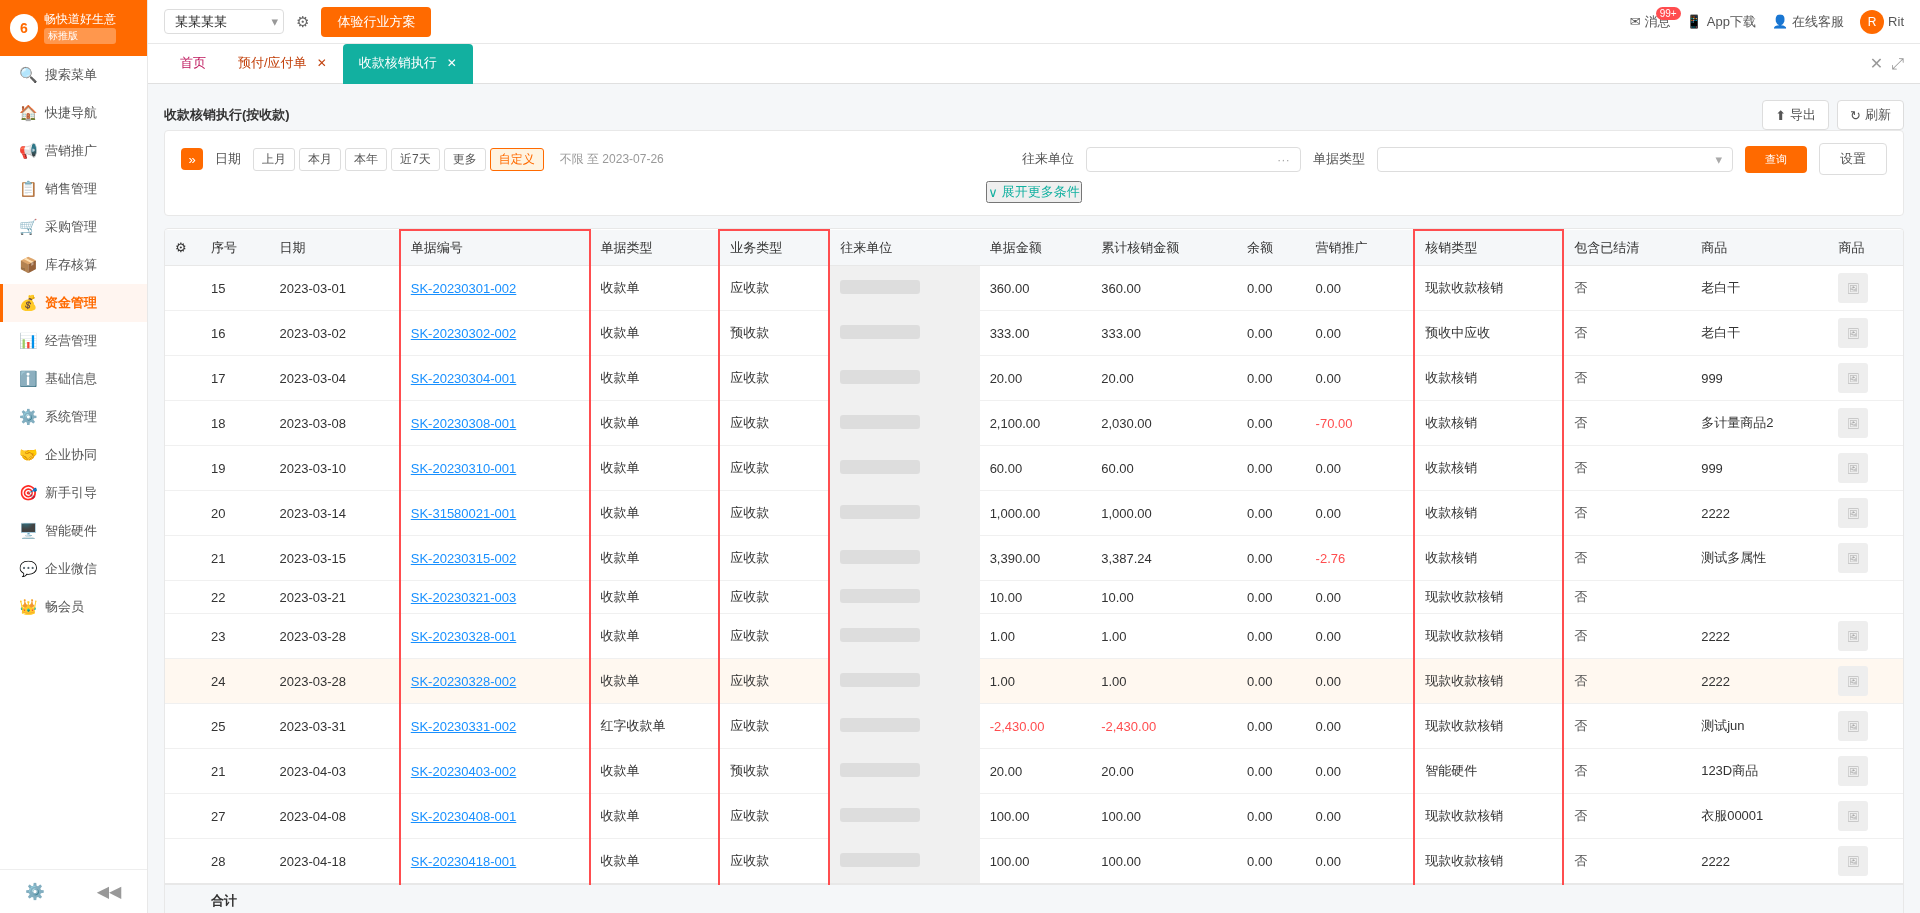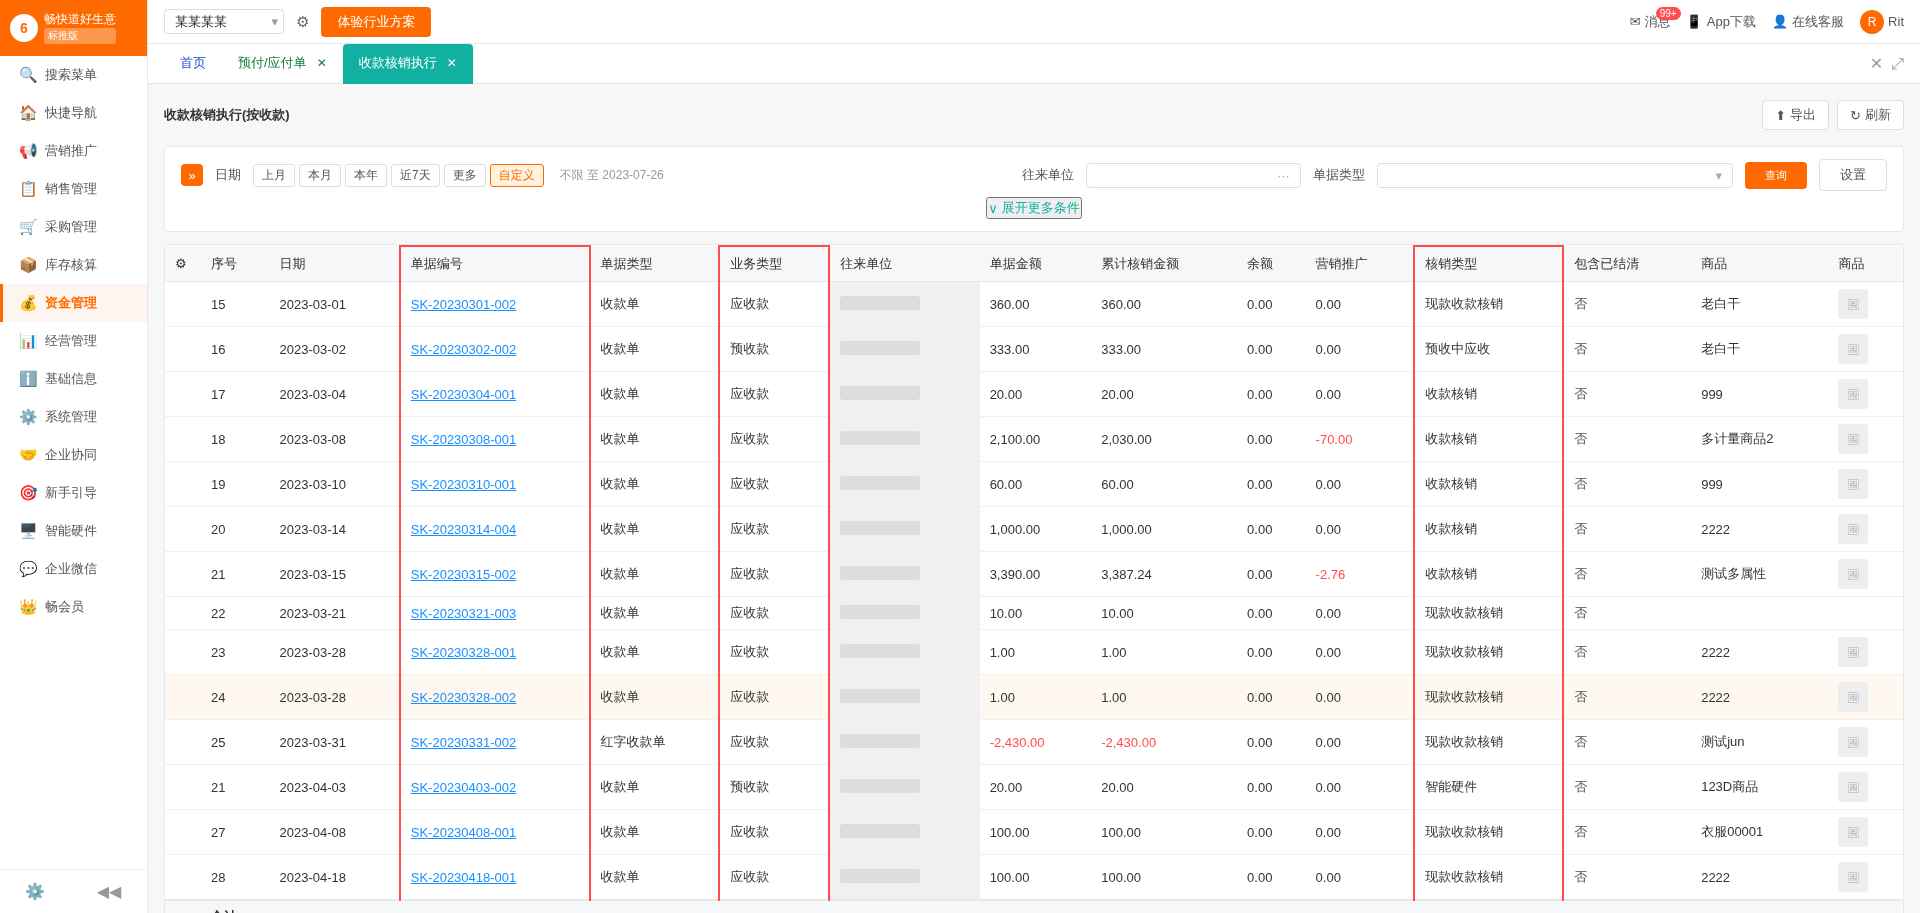--- a/index.html
+++ b/index.html
@@ -29,32 +29,32 @@
     .topbar-select-wrap::after { content: '▾'; position: absolute; right: 6px; color: #999; pointer-events: none; }
     .topbar-gear { font-size: 16px; color: #666; cursor: pointer; padding: 4px; }
     .topbar-btn-orange { background: #ff6a00; color: #fff; border: none; border-radius: 4px; padding: 6px 16px; cursor: pointer; font-size: 13px; }
     .topbar-right { display: flex; align-items: center; gap: 16px; color: #555; }
     .topbar-msg { position: relative; cursor: pointer; }
     .topbar-badge { position: absolute; top: -6px; right: -10px; background: #ff4d4f; color: #fff; border-radius: 10px; font-size: 10px; padding: 1px 4px; min-width: 16px; text-align: center; }
     .topbar-link { cursor: pointer; color: #555; display: flex; align-items: center; gap: 4px; }
 
     
     .tabs { display: flex; align-items: center; background: #fff; border-bottom: 1px solid #e0e0e0; padding: 0 16px; height: 40px; gap: 0; }
-    .tab { padding: 0 16px; height: 40px; display: flex; align-items: center; cursor: pointer; color: #15803d; border-bottom: 2px solid transparent; white-space: nowrap; gap: 6px; font-size: 13px; }
+    .tab { padding: 0 16px; height: 40px; display: flex; align-items: center; cursor: pointer; color: #c2410c; border-bottom: 2px solid transparent; white-space: nowrap; gap: 6px; font-size: 13px; }
     .tab.active { color: #fff; background: #12b0a0; border-radius: 4px 4px 0 0; }
     .tab-close { font-size: 12px; color: inherit; margin-left: 4px; }
-    .tab-home { color: #1d4ed8; }
+    .tab-home { color: #be185d; }
     .tabs-spacer { flex: 1; }
     .tabs-actions { display: flex; gap: 8px; align-items: center; }
     .tabs-close-btn { font-size: 16px; color: #999; cursor: pointer; }
     .tabs-expand-btn { font-size: 16px; color: #999; cursor: pointer; }
 
     
     .content { flex: 1; overflow: auto; padding: 16px; background: #f5f7f9; }
-    .page-title { font-size: 18px; font-weight: bold; color: #333; margin-bottom: 16px; display: flex; align-items: center; justify-content: space-between; }
+    .page-title { font-size: 18px; font-weight: bold; color: #333; margin-bottom: 0; display: flex; align-items: center; justify-content: space-between; }
     .page-title-actions { display: flex; gap: 8px; }
     .btn-export { display: flex; align-items: center; gap: 4px; padding: 5px 12px; border: 1px solid #ddd; border-radius: 4px; background: #fff; cursor: pointer; color: #555; font-size: 13px; }
     .btn-refresh { display: flex; align-items: center; gap: 4px; padding: 5px 12px; border: 1px solid #ddd; border-radius: 4px; background: #fff; cursor: pointer; color: #555; font-size: 13px; }
 
     
     .filter-bar { background: #fff; border-radius: 4px; padding: 12px 16px; margin-bottom: 12px; border: 1px solid #e8e8e8; }
     .filter-row { display: flex; align-items: center; gap: 12px; }
     .filter-arrow { background: #ff6a00; color: #fff; border-radius: 4px; width: 22px; height: 22px; display: flex; align-items: center; justify-content: center; cursor: pointer; font-size: 12px; }
     .filter-label { color: #555; white-space: nowrap; }
     .filter-date-btns { display: flex; gap: 4px; }
@@ -389,21 +389,21 @@
     <td class="status-no">否</td>
     <td>999</td>
     <td>
                 <div class="img-placeholder">🖼</div>
               </td>
   </tr>
             <tr>
     <td></td>
     <td>20</td>
     <td>2023-03-14</td>
-    <td style="border-left:2px solid #ff4d4f;border-right:2px solid #ff4d4f;"><a class="link">SK-20230314-004</a></td>
+    <td style="border-left:2px solid #ff4d4f;border-right:2px solid #ff4d4f;"><a class="link">SK-31580021-001</a></td>
     <td>收款单</td>
     <td style="border-left:2px solid #ff4d4f;border-right:2px solid #ff4d4f;">应收款</td>
     <td style="color:#ccc;background:#f0f0f0;min-width:80px;"><span style="display:inline-block;width:80px;height:14px;background:#ddd;border-radius:3px;"></span></td>
     <td class="">1,000.00</td>
     <td class="">1,000.00</td>
     <td>0.00</td>
     <td class="">0.00</td>
     <td style="border-left:2px solid #ff4d4f;border-right:2px solid #ff4d4f;">收款核销</td>
     <td class="status-no">否</td>
     <td>2222</td>

